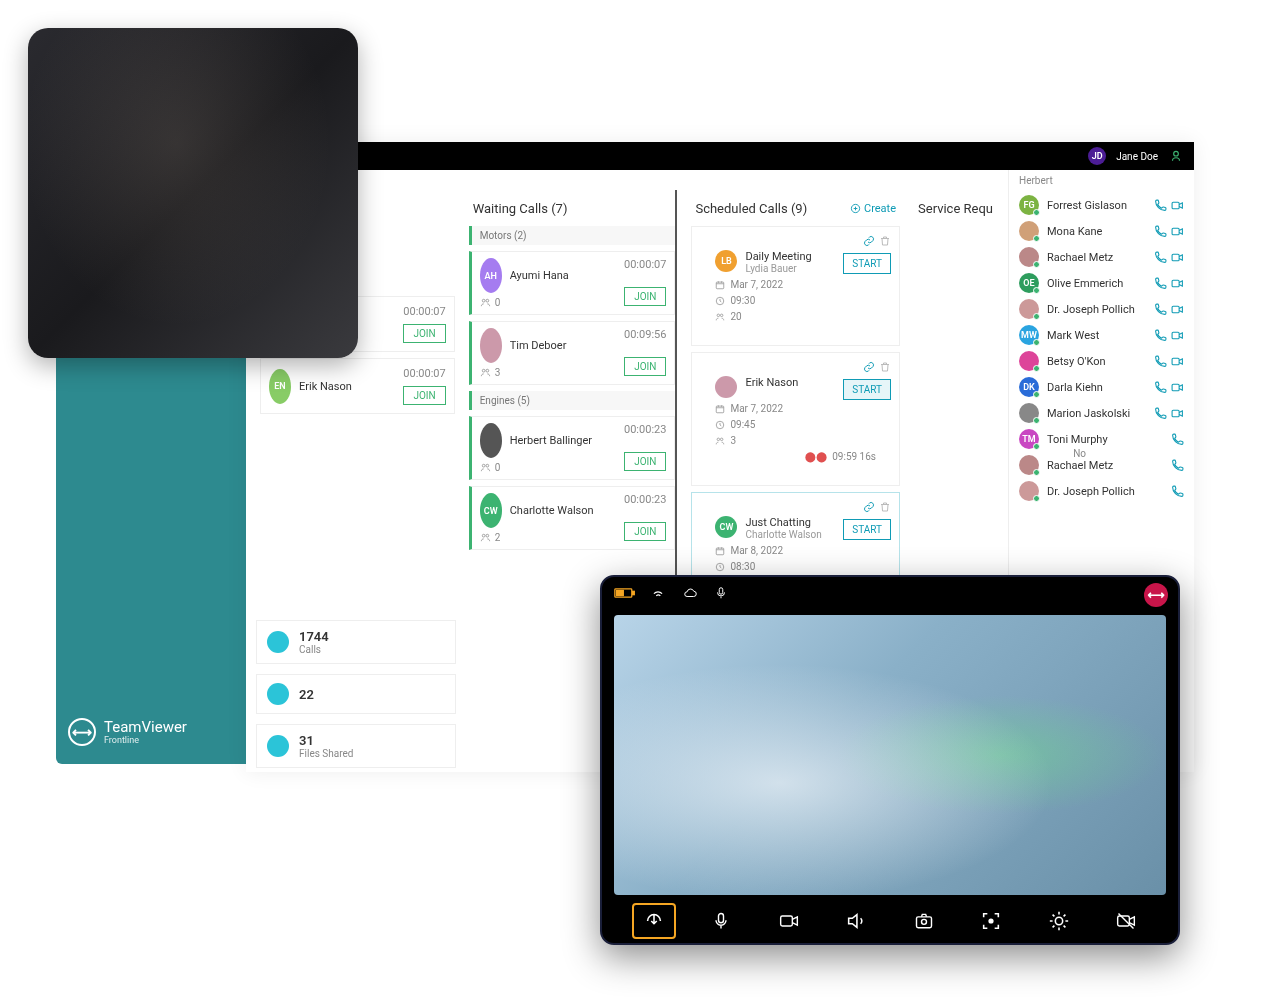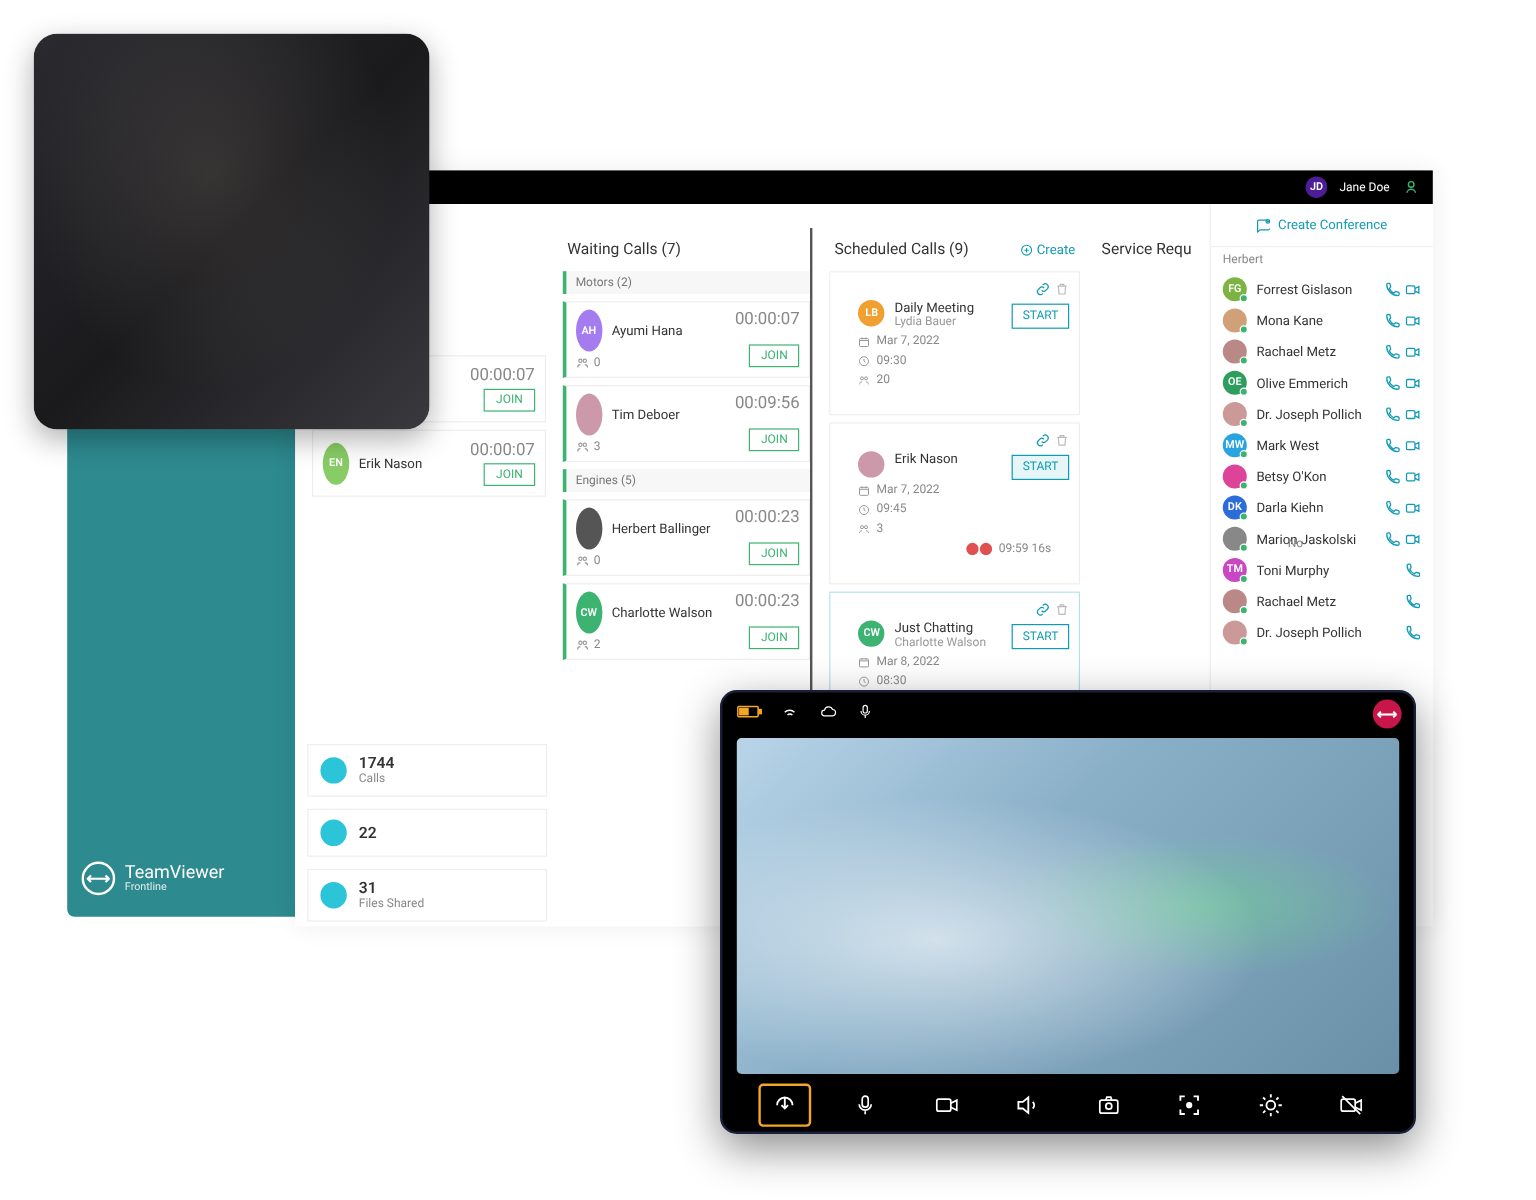--- a/index.html
+++ b/index.html
@@ -37,21 +37,21 @@
 .col.first{width:210px}
 .col-hdr{height:36px;display:flex;align-items:center;justify-content:space-between;padding:0 4px;font-size:13px;color:#333}
 .create-link{font-size:11px;color:#0f9bb5;display:flex;align-items:center;gap:3px;cursor:pointer}
 .col-body{background:#fff;display:flex;flex-direction:column;gap:6px}
 
 .grp-hdr{font-size:10px;color:#777;padding:4px 8px;background:#f7f7f7;border-left:3px solid #3cb371}
 .call-card{border:1px solid #eee;border-left:3px solid #3cb371;padding:6px 8px;display:flex;flex-direction:column;gap:4px;position:relative;background:#fff}
 .cc-row{display:flex;align-items:center;gap:8px}
 .cc-av{width:22px;height:35px;border-radius:50%;display:flex;align-items:center;justify-content:center;color:#fff;font-size:9px;font-weight:600}
 .cc-name{font-size:11px;color:#333}
-.cc-time{position:absolute;right:8px;top:6px;font-size:14px;color:#888}
+.cc-time{position:absolute;right:8px;top:6px;font-size:11px;color:#888}
 .cc-meta{font-size:10px;color:#888;display:flex;align-items:center;gap:4px}
 .join-btn{position:absolute;right:8px;bottom:8px;border:1px solid #3cb371;color:#3cb371;font-size:10px;padding:3px 9px;background:#fff;cursor:pointer}
 
 .sched{border:1px solid #eee;padding:23px;display:flex;flex-direction:column;gap:5px;background:#fff;position:relative}
 .sched.sel{border:1px solid #b6e3ea}
 .sched-top{display:flex;gap:8px;align-items:flex-start}
 .sched-av{width:22px;height:22px;border-radius:50%;display:flex;align-items:center;justify-content:center;color:#fff;font-size:9px;font-weight:600;flex-shrink:0}
 .sched-title{font-size:11px;color:#333}
 .sched-sub{font-size:10px;color:#999}
 .sched-icons{position:absolute;right:8px;top:8px;display:flex;gap:4px}
@@ -107,28 +107,20 @@
     <span class="topbar-name">Jane Doe</span>
     <span class="pres-ic">
       <svg width="14" height="14" viewBox="0 0 24 24" fill="none" stroke="currentColor" stroke-width="2">
           <circle cx="12" cy="8" r="4"></circle>
           <path d="M6 20c0-3 3-5 6-5s6 2 6 5"></path>
         </svg>
     </span>
   </div>
 
   <div class="rpanel">
-    <div class="create-conf">
-      <svg width="12" height="12" viewBox="0 0 24 24" fill="none" stroke="#0f9bb5" stroke-width="2">
-          <path d="M22 17a2 2 0 0 1-2 2H6l-4 4V5a2 2 0 0 1 2-2h14"></path>
-          <circle cx="19" cy="5" r="3"></circle>
-          <path d="M19 3v4M17 5h4"></path>
-        </svg>
-      <span>Create Conference</span>
-    </div>
     <div class="search-lbl">Herbert</div>
     <div class="contacts" id="contacts">
         <div class="contact-row">
           <div class="c-av" style="background:#7cb342">FG<span class="c-dot"></span></div>
           <span class="c-name">Forrest Gislason</span>
           <span class="c-icons">
             <span>
               <svg viewBox="0 0 24 24" fill="none" stroke="#0f9bb5" stroke-width="2">
                 <path d="M22 17v2a2 2 0 0 1-2 2c-9 0-17-8-17-17a2 2 0 0 1 2-2h2a1 1 0 0 1 1 .8l1 4a1 1 0 0 1-.3 1L7 10a14 14 0 0 0 7 7l2-2a1 1 0 0 1 1-.3l4 1a1 1 0 0 1 .8 1z"></path>
               </svg>

